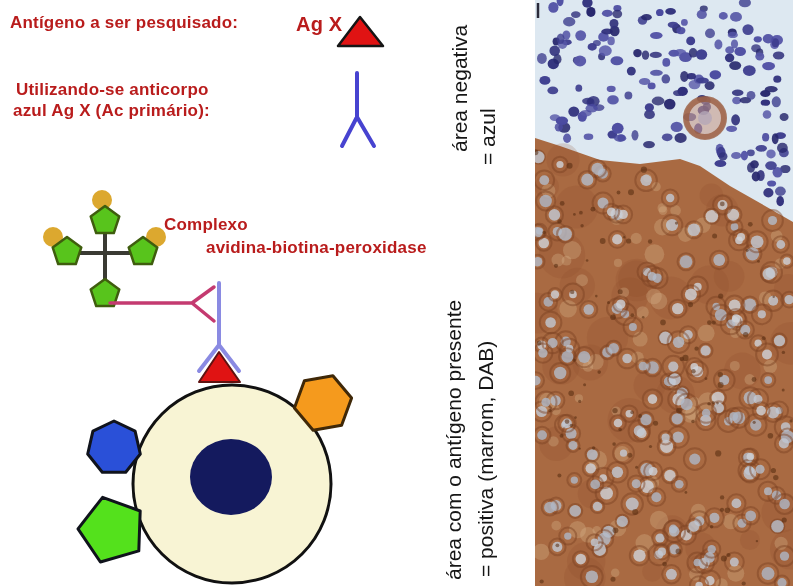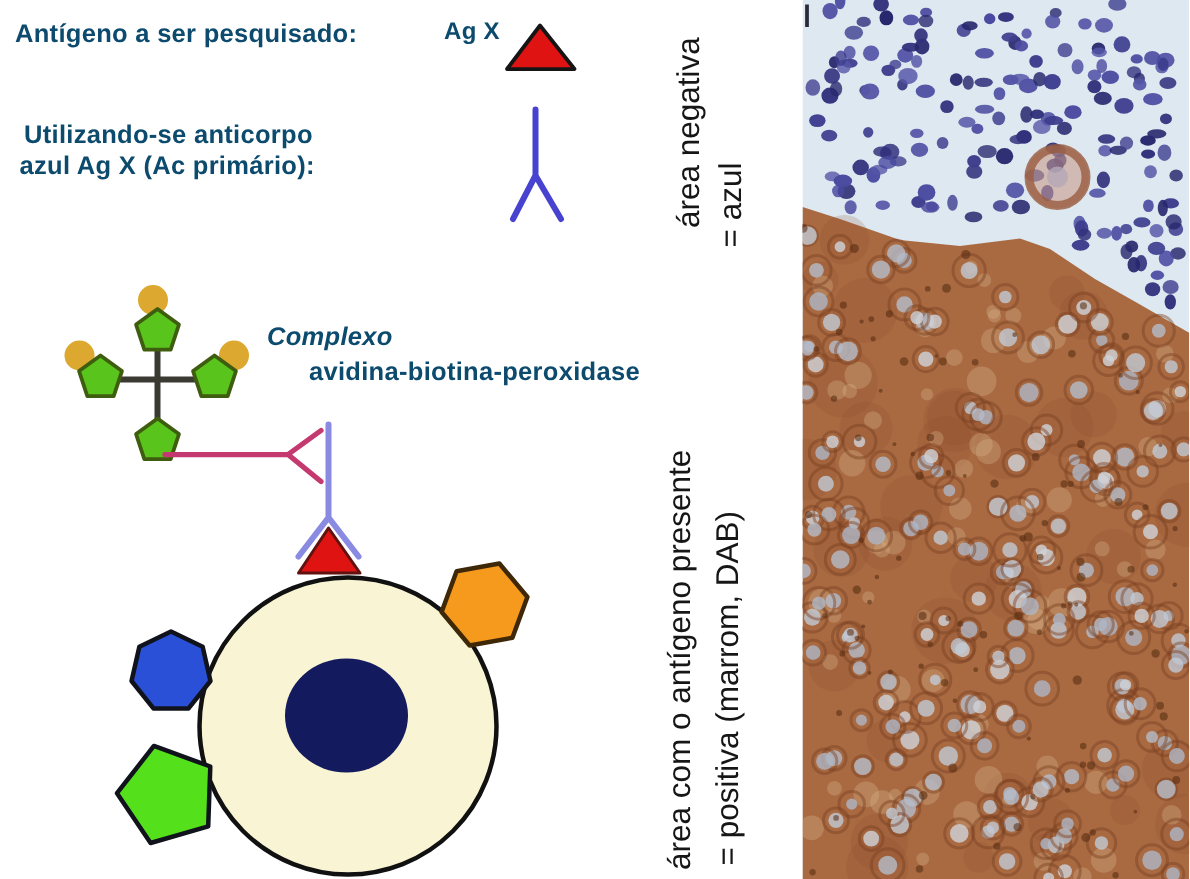--- a/index.html
+++ b/index.html
@@ -2,46 +2,46 @@
 <html style="--antigen_red: #e01313; --antigen_red_edge: #5f1210; --antibody_blue: #4743d0; --antibody_light: #8a8ae2; --secondary_pink: #c43a70; --avidin_green: #58c41c; --avidin_green_edge: #3f5d0e; --peroxidase_gold: #dca82f; --cross_dark: #3a3a33; --cell_cream: #f8f4d4; --cell_edge: #111111; --nucleus_navy: #141a5e; --hexagon_orange: #f59a1d; --hexagon_edge: #3f2808; --heptagon_blue: #2a50d8; --pentagon_green: #54e11c; --hematoxylin_blue: #3d3d8e; --hematoxylin_bg: #dde8f1; --dab_brown: #a96a42; --dab_dark: #7a4022; --nucleus_gray: #bdc5d1;"><head>
 <meta charset="utf-8">
 <style>
   * { margin:0; padding:0; box-sizing:border-box; }
   html,body { background:#fff; }
   #stage {
     position:relative; width:793px; height:586px; overflow:hidden;
     background:#ffffff; font-family:"Liberation Sans", sans-serif;
   }
   .dtext {
-    position:absolute; color:#0c4a6e; font-weight:700; font-size:17px;
+    position:absolute; color:#b91c1c; font-weight:700; font-size:17px;
     letter-spacing:0.2px; white-space:nowrap;
   }
   .rot {
     position:absolute; white-space:nowrap; color:#161616;
     font-size:21px; line-height:22px; height:22px;
     transform:rotate(-90deg); transform-origin:left bottom;
   }
   #diagram-svg, #micro-svg { position:absolute; top:0; }
   #diagram-svg { left:0; }
   #micro-svg { left:535px; }
 </style>
 </head>
 <body>
 
 <div id="stage">
 
   <div>
 
     <div class="dtext" style="left:10px; top:13px;">Antígeno a ser pesquisado:</div>
-    <div class="dtext" style="left:296px; top:13px; font-size:16px;">Ag X</div>
+    <div class="dtext" style="left:296px; top:13px; font-size:20px;">Ag X</div>
 
     <div class="dtext" style="left:16px; top:80px;">Utilizando-se anticorpo</div>
     <div class="dtext" style="left:13px; top:101px;">azul Ag X (Ac primário):</div>
 
-    <div class="dtext" style="left:178px; top:215px;font-style:italic;">Complexo</div>
+    <div class="dtext" style="left:164px; top:215px;">Complexo</div>
     <div class="dtext" style="left:178px; top:238px;margin-left:28px;">avidina-biotina-peroxidase</div>
 
     <svg id="diagram-svg" width="535" height="586" viewBox="0 0 535 586">
 
       <path d="M360,17 L383,46 L338,46 Z" style="fill:var(--antigen_red); stroke:#151515; stroke-width:2.5; stroke-linejoin:round;"></path>
 
       <path d="M342,146 L357,117 L357,73 M357,117 L374,146" style="fill:none; stroke:var(--antibody_blue); stroke-width:4; stroke-linecap:round;"></path>
 
       <g>
         <path d="M105,231 L105,288 M80,253 L131,253" style="fill:none; stroke:var(--cross_dark); stroke-width:4; stroke-linecap:round;"></path>

